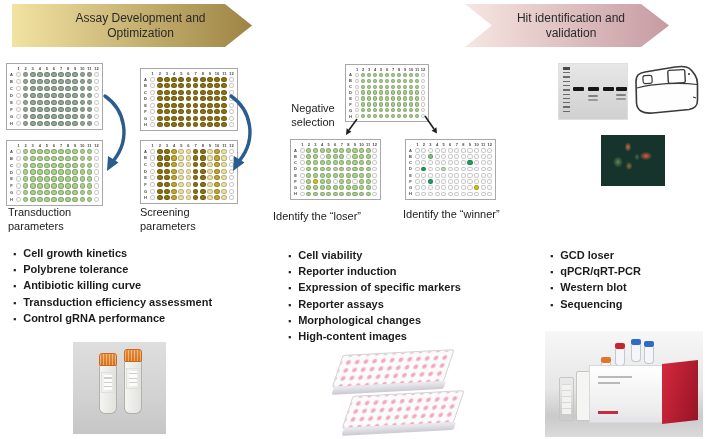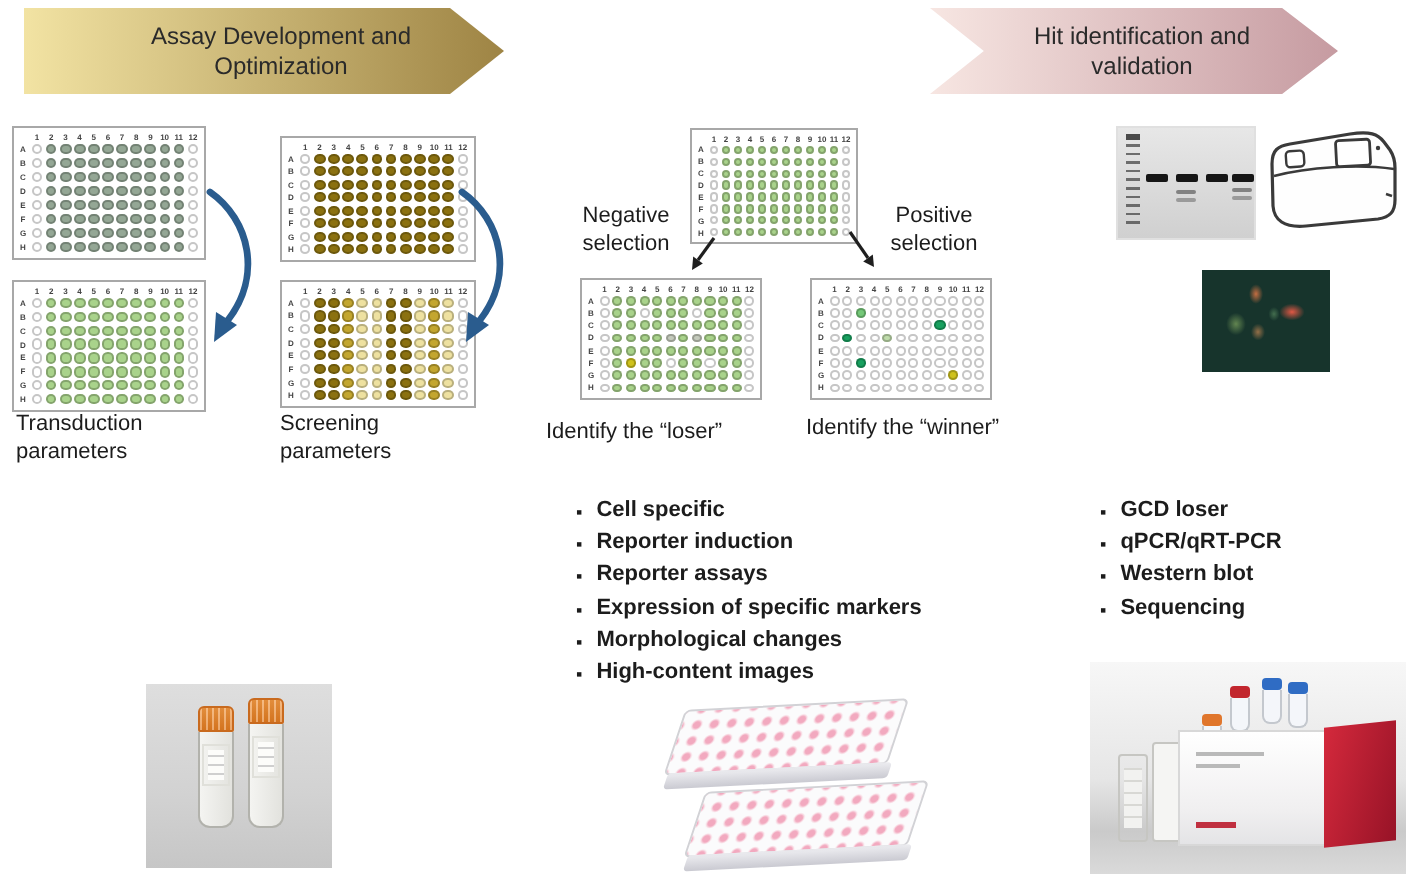--- a/index.html
+++ b/index.html
@@ -993,29 +993,35 @@
     <path class="sel-head" d="M5,18 L10.4,14.8 L5.6,11.2 Z"></path>
   </svg>
   <svg id="posarrow" class="selarrow" width="22" height="26" viewBox="0 0 22 26">
     <path class="sel-line" d="M4,2 L13,15"></path>
     <path class="sel-head" d="M16,19.5 L15.4,13.3 L10.6,16.7 Z"></path>
   </svg>
 
   <div class="caption" id="cap-transduction">Transduction parameters</div>
   <div class="caption" id="cap-screening">Screening parameters</div>
   <div class="caption" id="cap-negative">Negative selection</div>
-  <div class="caption" id="cap-positive">Positive selection</div>
   <div class="caption" id="cap-loser">Identify the “loser”</div>
   <div class="caption" id="cap-winner">Identify the “winner”</div>
 
+  <ul class="blist" id="list1">
+      <li>Cell growth kinetics</li>
+      <li>Polybrene tolerance</li>
+      <li>Antibiotic killing curve</li>
+      <li>Transduction efficiency assessment</li>
+      <li>Control gRNA performance</li>
+    </ul>
   <ul class="blist" id="list2">
-      <li>Cell specific</li>
+      <li>Cell viability</li>
       <li>Reporter induction</li>
+      <li>Expression of specific markers</li>
       <li>Reporter assays</li>
-      <li>Expression of specific markers</li>
       <li>Morphological changes</li>
       <li>High-content images</li>
     </ul>
   <ul class="blist" id="list3">
       <li>GCD loser</li>
       <li>qPCR/qRT-PCR</li>
       <li>Western blot</li>
       <li>Sequencing</li>
     </ul>
 

